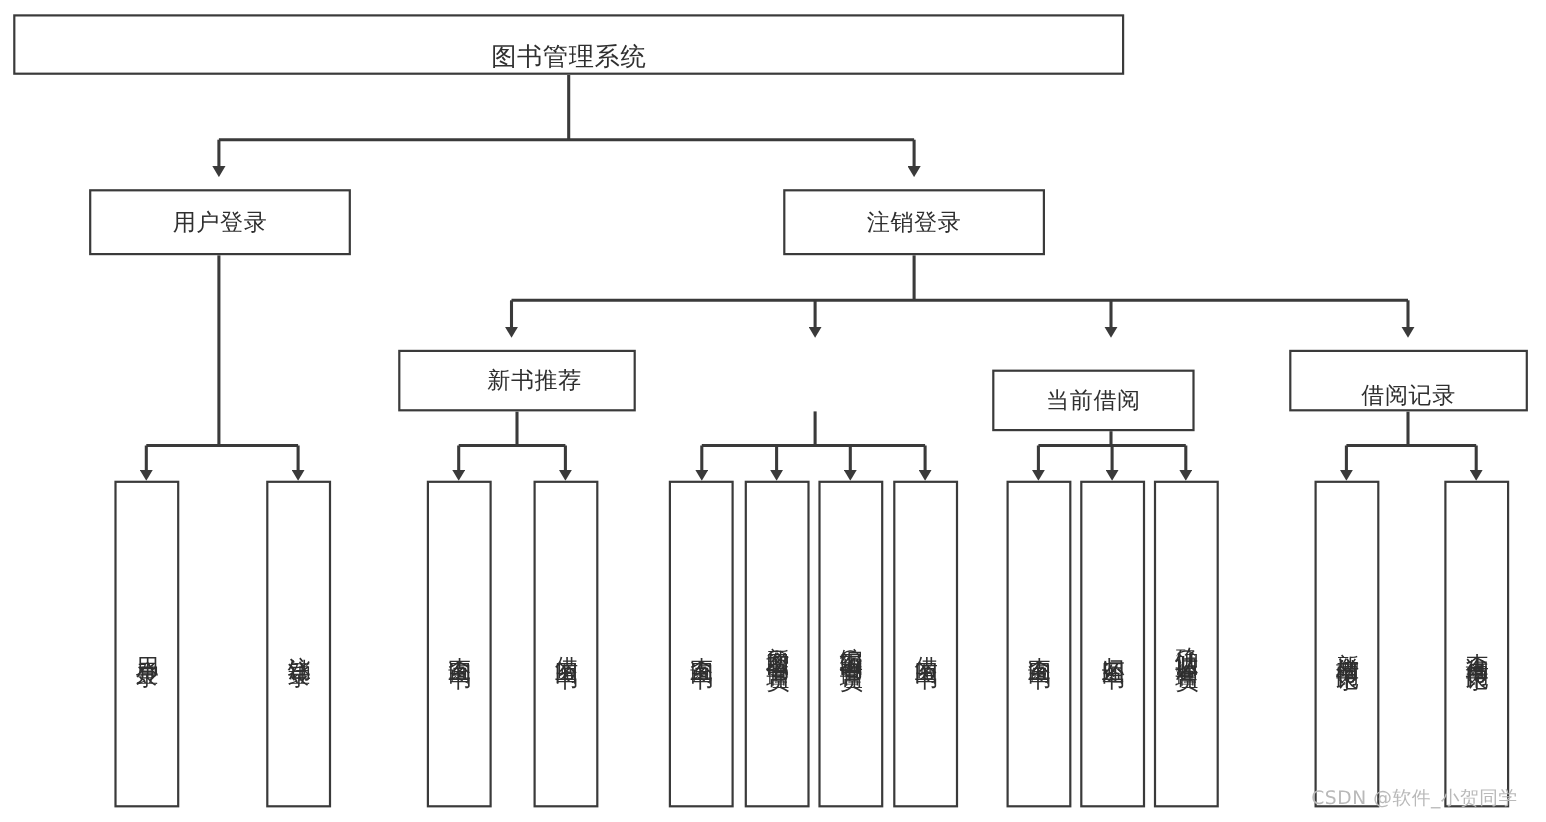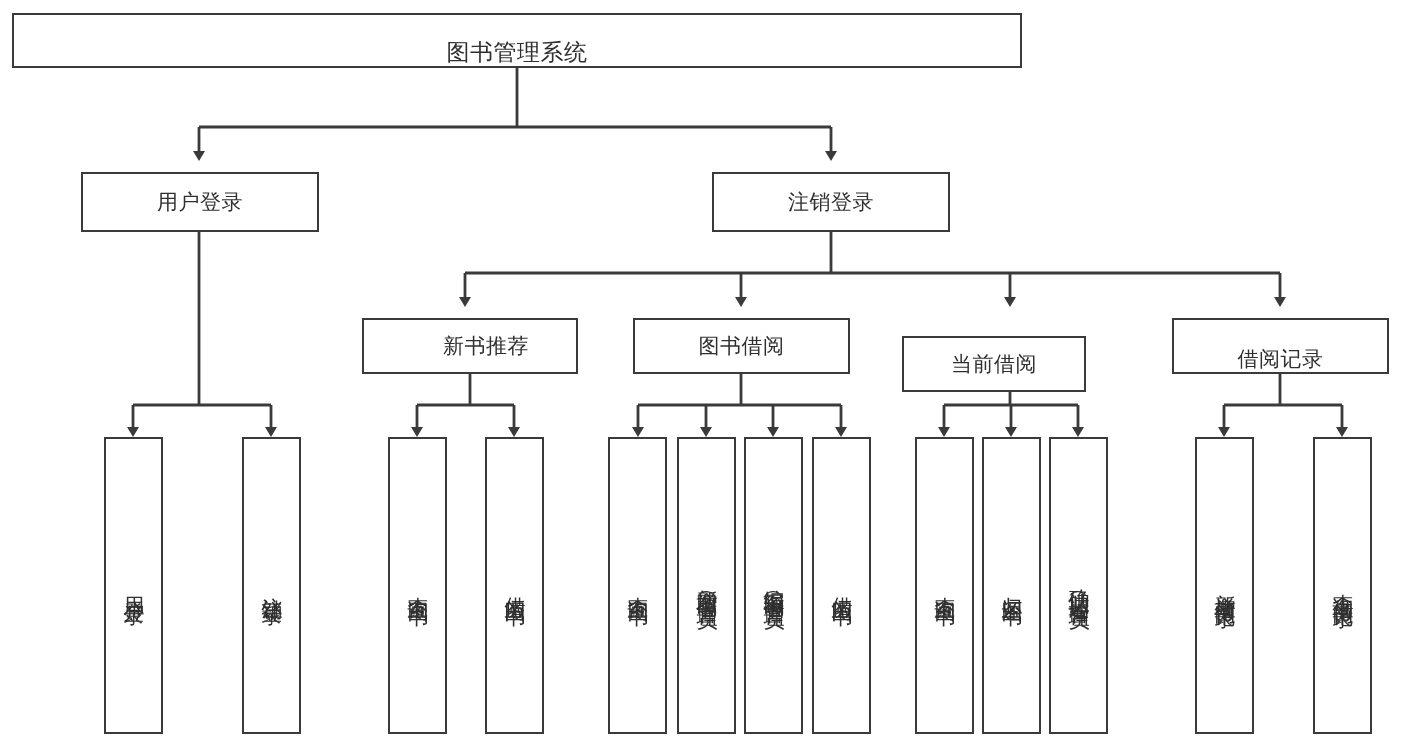--- a/index.html
+++ b/index.html
@@ -128,23 +128,20 @@
   <div class="node mid" style="left:81px; top:172px; width:238px; height:60px;">
     <span class="label">用户登录</span>
   </div>
   <div class="node mid" style="left:712px; top:172px; width:238px; height:60px;">
     <span class="label">注销登录</span>
   </div>
 
   <div class="node mid" style="left:362px; top:318px; width:216px; height:56px;padding-left:32px;">
     <span class="label">新书推荐</span>
   </div>
-  <div class="node mid" style="left:633px; top:318px; width:217px; height:56px;">
-    <span class="label">图书借阅</span>
-  </div>
   <div class="node mid" style="left:902px; top:336px; width:184px; height:56px;font-family:Liberation Serif, serif;">
     <span class="label">当前借阅</span>
   </div>
   <div class="node mid" style="left:1172px; top:318px; width:217px; height:56px;align-items:flex-end;">
     <span class="label">借阅记录</span>
   </div>
 
   <div class="node leaf" style="left:104px; top:437px; width:59px; height:297px;">
     <span class="label">用户登录</span>
   </div>
@@ -182,14 +179,15 @@
     <span class="label">确认归还（管理员）</span>
   </div>
 
   <div class="node leaf" style="left:1195px; top:437px; width:59px; height:297px;">
     <span class="label">新增借阅记录</span>
   </div>
   <div class="node leaf" style="left:1313px; top:437px; width:59px; height:297px;">
     <span class="label">查询借阅记录</span>
   </div>
 
+  <div class="watermark" style="left:1192px; top:714px;">CSDN @软件_小贺同学</div>
 
 </div>
 
 </body></html>

